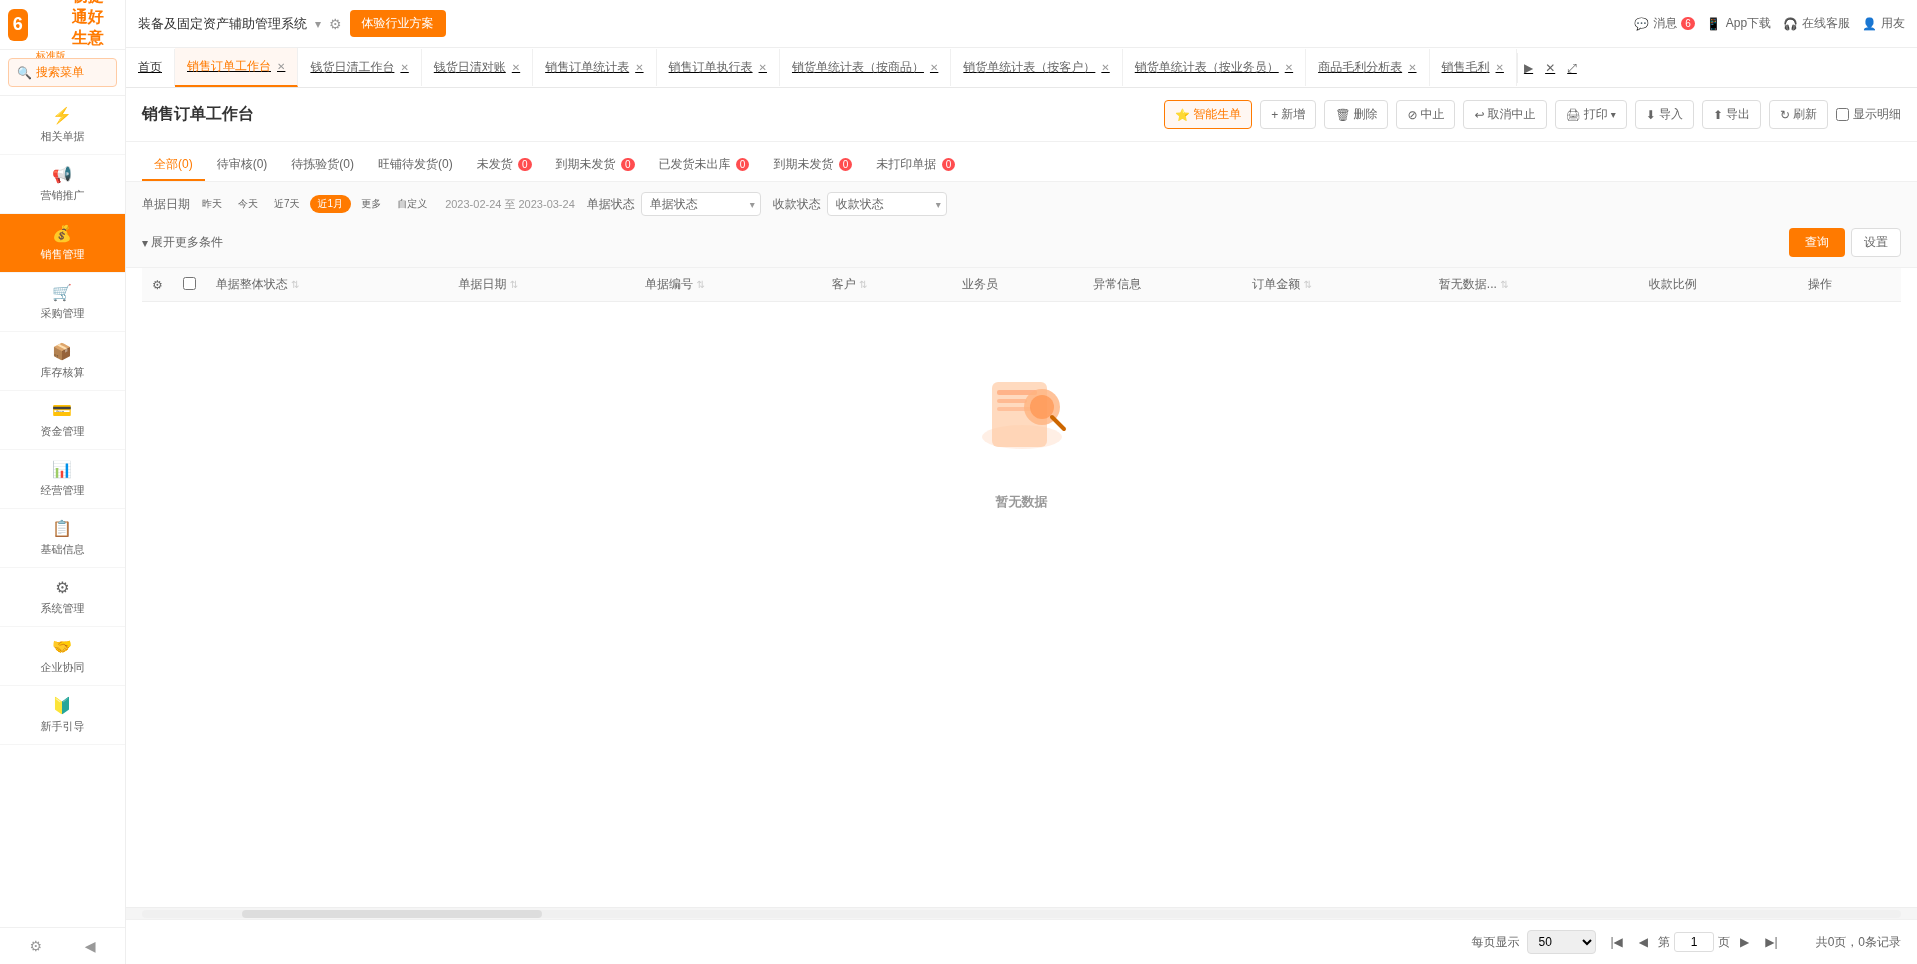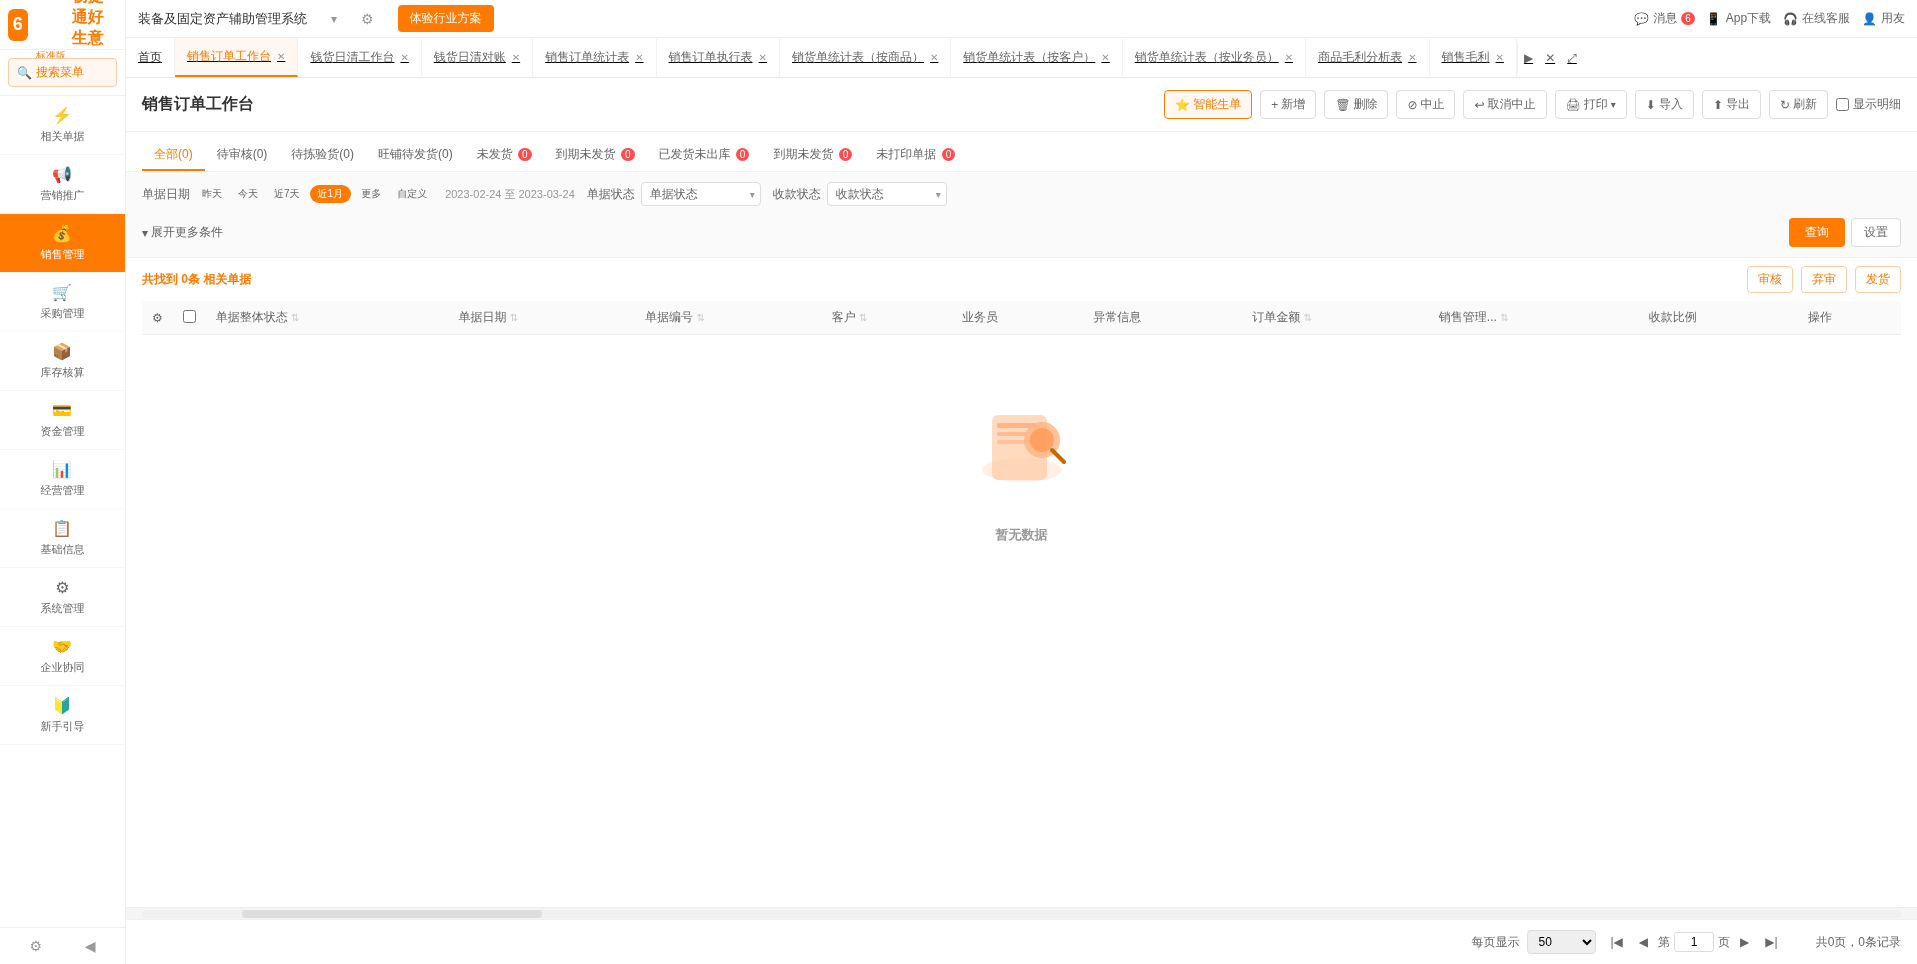--- a/index.html
+++ b/index.html
@@ -22,21 +22,21 @@
     .sidebar-item.active { background: #ff7a00; color: white; }
     .sidebar-item .icon { font-size: 16px; }
 
     .sidebar-bottom { padding: 10px 8px; display: flex; justify-content: space-around; border-top: 1px solid #f0f0f0; }
     .sidebar-bottom-btn { color: #999; font-size: 14px; cursor: pointer; }
 
     
     .main { flex: 1; display: flex; flex-direction: column; overflow: hidden; }
 
     
-    .top-header { height: 38px; background: #fff; border-bottom: 1px solid #eee; display: flex; align-items: center; padding: 0 12px; gap: 24px; }
+    .top-header { height: 48px; background: #fff; border-bottom: 1px solid #eee; display: flex; align-items: center; padding: 0 12px; gap: 8px; }
     .system-title { font-size: 13px; color: #333; font-weight: 500; }
     .header-actions { margin-left: auto; display: flex; align-items: center; gap: 12px; }
     .header-btn { display: flex; align-items: center; gap: 4px; font-size: 12px; color: #666; cursor: pointer; }
     .header-btn .badge { background: #ff4d4f; color: white; font-size: 10px; padding: 1px 4px; border-radius: 8px; }
     .industry-btn { background: #ff7a00; color: white; padding: 5px 12px; border-radius: 4px; border: none; font-size: 12px; cursor: pointer; }
     .settings-icon { color: #999; font-size: 14px; cursor: pointer; }
     .dropdown-icon { color: #999; font-size: 12px; cursor: pointer; }
 
     
     .tab-bar { background: #fff; border-bottom: 1px solid #e8e8e8; display: flex; align-items: center; overflow: hidden; text-decoration: underline; }
@@ -389,32 +389,20 @@
               <span>▾</span>
               <span>展开更多条件</span>
             </div>
             <div style="display:flex;gap:6px;">
               <button class="btn-query">查询</button>
               <button class="btn-setting">设置</button>
             </div>
           </div>
         </div>
 
-        <div class="table-toolbar">
-          <span class="result-count">
-            <span>共找到</span>
-            <span style="color:#ff7a00;font-weight:bold;">0条</span>
-            <span>相关单据</span>
-          </span>
-          <div class="table-actions-right">
-            <button class="btn-table-action orange">审核</button>
-            <button class="btn-table-action orange">弃审</button>
-            <button class="btn-table-action orange">发货</button>
-          </div>
-        </div>
 
         <div class="table-container">
           <table>
             <thead>
               <tr>
                 <th class="th-gear">⚙</th>
                 <th class="th-check"><input type="checkbox" style=""></th>
                 <th>
                   <span>单据整体状态</span>
                   <span class="sort-icon">⇅</span>
@@ -435,21 +423,21 @@
                   <span>业务员</span>
                 </th>
                 <th>
                   <span>异常信息</span>
                 </th>
                 <th>
                   <span>订单金额</span>
                   <span class="sort-icon">⇅</span>
                 </th>
                 <th>
-                  <span>销售管理...</span>
+                  <span>暂无数据...</span>
                   <span class="sort-icon">⇅</span>
                 </th>
                 <th>
                   <span>收款比例</span>
                 </th>
                 <th>
                   <span>操作</span>
                 </th>
               </tr>
             </thead>

